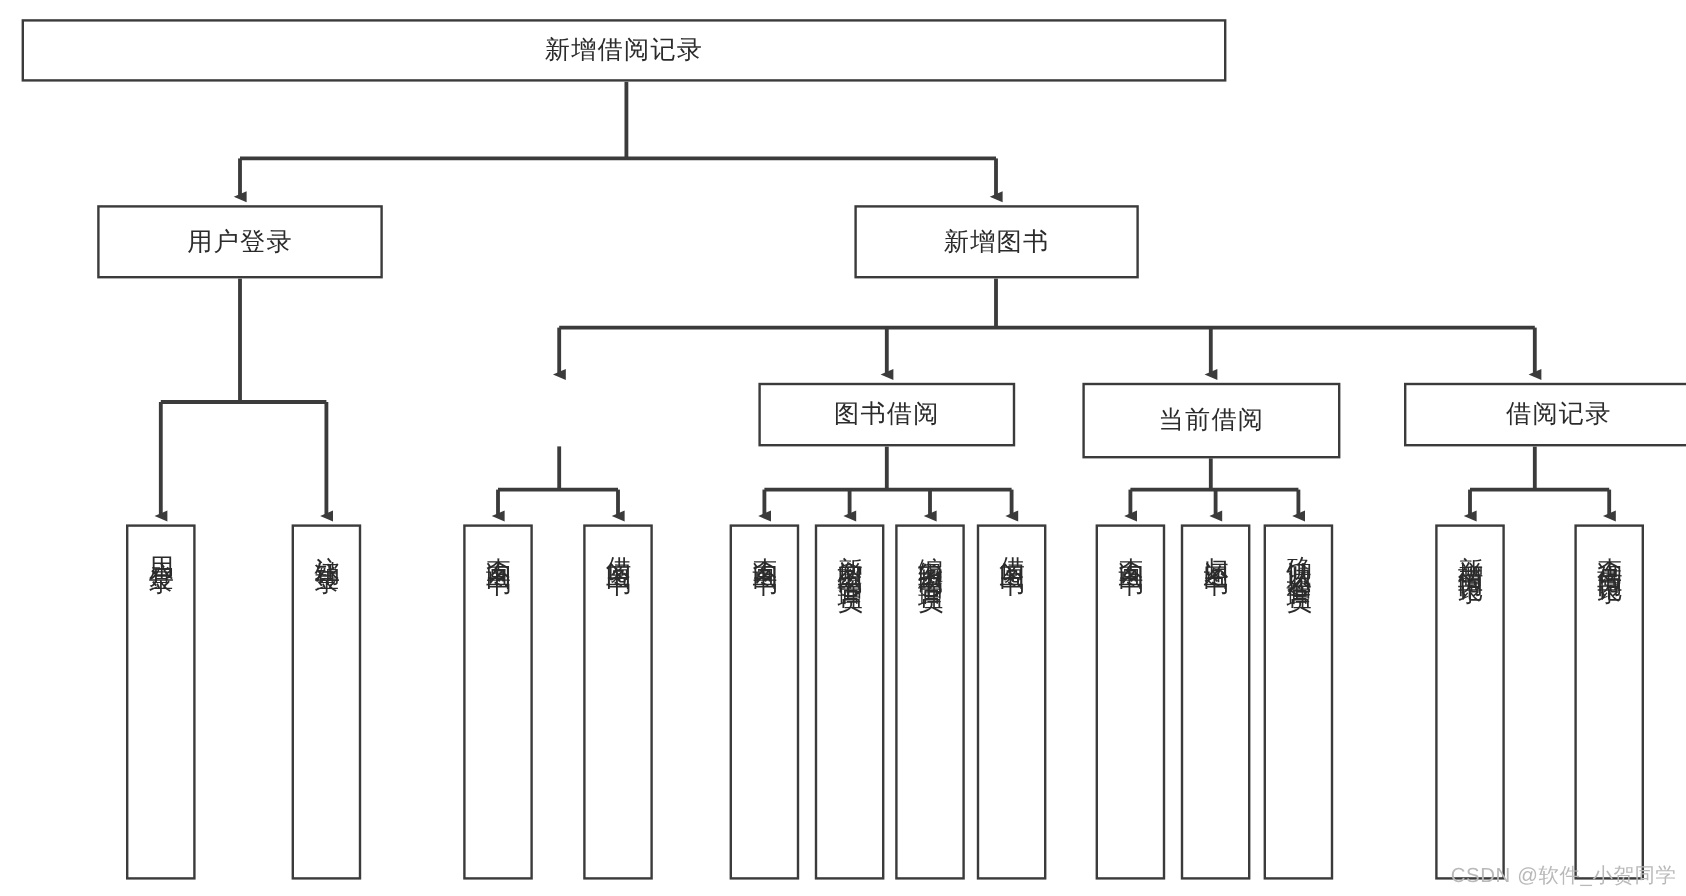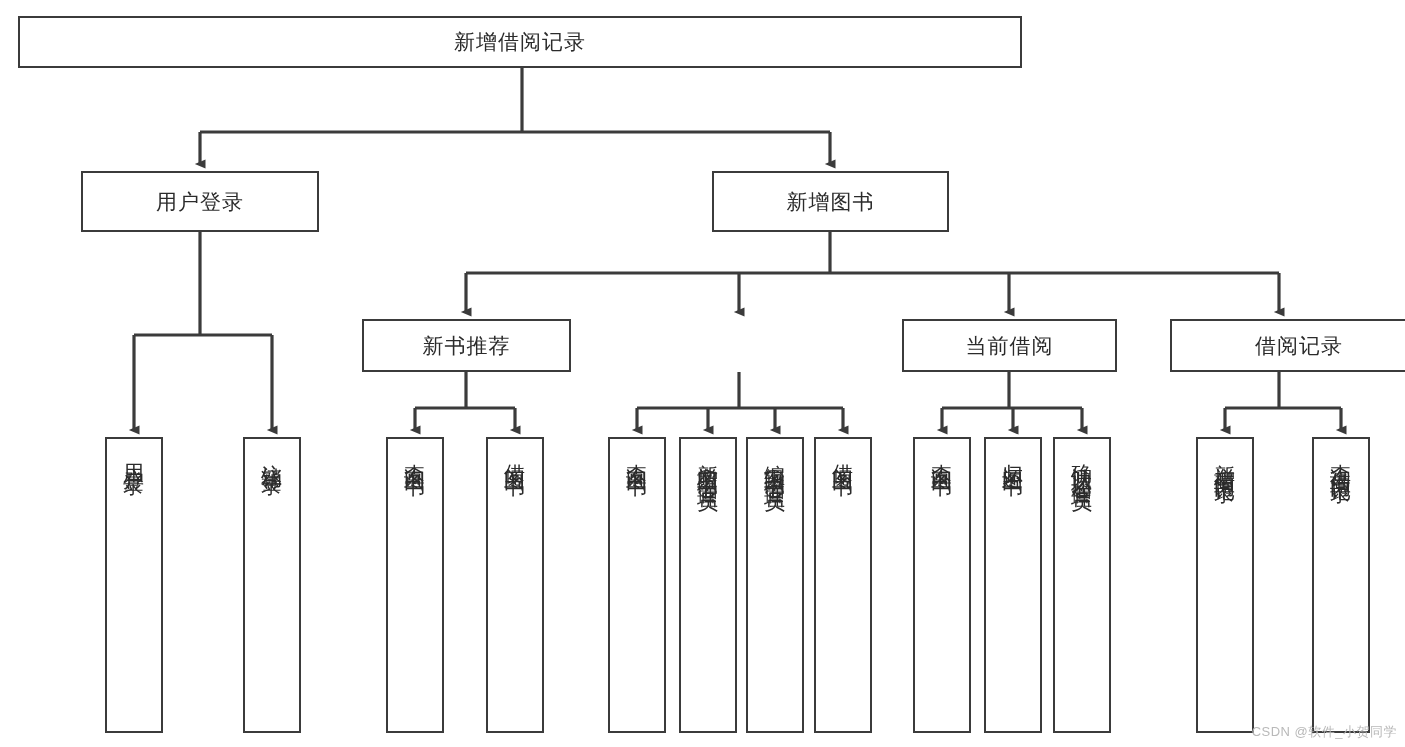--- a/index.html
+++ b/index.html
@@ -57,21 +57,21 @@
     text-orientation: upright;
     letter-spacing: 4px;
     line-height: 1;
     white-space: nowrap;
     -webkit-text-orientation: upright;
   }
   .watermark {
     position: absolute;
     right: 8px;
     bottom: 6px;
-    font-size: 13px;
+    font-size: 17px;
     color: #b9b9b9;
     white-space: nowrap;
     letter-spacing: 0.5px;
     pointer-events: none;
   }
 </style>
 </head>
 <body>
 
 <div id="diagram-root">
@@ -133,24 +133,24 @@
     <span class="node-label-h">新增借阅记录</span>
   </div>
 
   <div class="node-box" id="node-l2-0" style="left: 81px; top: 171px; width: 238px; height: 61px;">
     <span class="node-label-h">用户登录</span>
   </div>
   <div class="node-box" id="node-l2-1" style="left: 712px; top: 171px; width: 237px; height: 61px;">
     <span class="node-label-h">新增图书</span>
   </div>
 
-  <div class="node-box" id="node-l3-0" style="left: 362px; top: 319px; width: 209px; height: 53px;">
-    <span class="node-label-h">新书推荐</span>
+  <div class="node-box" id="node-l3-1" style="left: 632px; top: 319px; width: 214px; height: 53px;">
+    <span class="node-label-h">图书借阅</span>
   </div>
-  <div class="node-box" id="node-l3-2" style="left: 902px; top: 319px; width: 215px; height: 53px;">
+  <div class="node-box" id="node-l3-2" style="left: 902px; top: 319px; width: 215px; height: 63px; font-family: Liberation Serif, serif;">
     <span class="node-label-h">当前借阅</span>
   </div>
   <div class="node-box" id="node-l3-3" style="left: 1170px; top: 319px; width: 258px; height: 53px;">
     <span class="node-label-h">借阅记录</span>
   </div>
 
   <div class="node-box leaf" id="node-leaf-0" style="left: 105px; top: 437px; width: 58px; height: 296px;">
     <span class="node-label-v">用户登录</span>
   </div>
   <div class="node-box leaf" id="node-leaf-1" style="left: 243px; top: 437px; width: 58px; height: 296px;">

